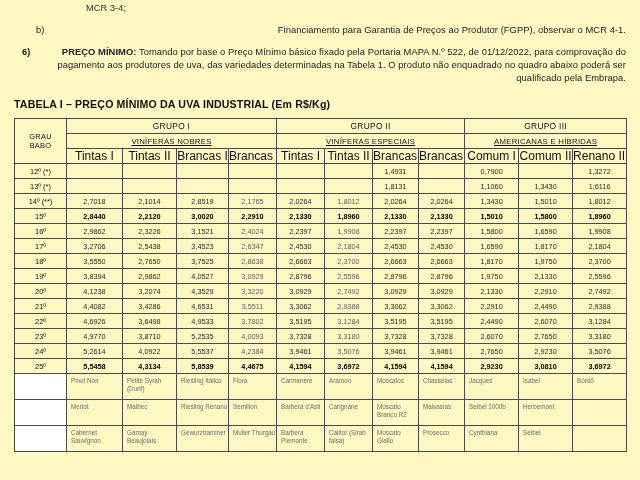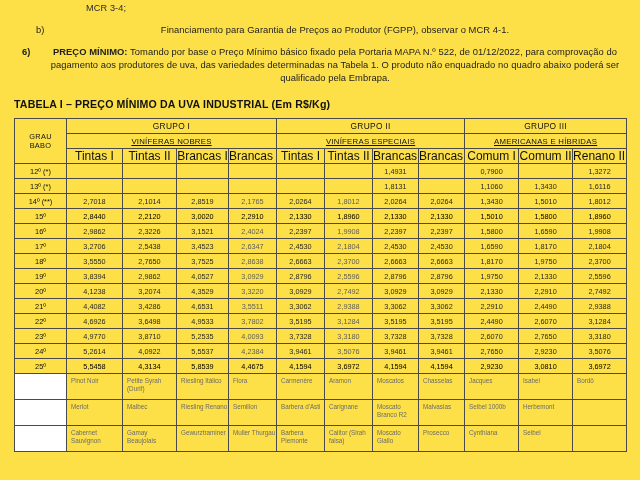--- a/index.html
+++ b/index.html
@@ -12,21 +12,21 @@
     height: 480px;
     overflow: hidden;
     font-family: "Liberation Sans", sans-serif;
     color: #1a1a1a;
     -webkit-font-smoothing: antialiased;
   }
   .page {
     position: relative;
     width: 640px;
     height: 480px;
-    background: #fde047;
+    background: #fef9c3;
     box-sizing: border-box;
     padding: 0 14px;
   }
 
   
   .intro {
     padding-top: 2px;
   }
   .cont-line {
     font-size: 9.2px;
@@ -48,21 +48,21 @@
     text-align: left;
     padding-left: 22px;
     box-sizing: border-box;
   }
   .item-marker.b {
     font-weight: bold;
     padding-left: 8px;
   }
   .item-text {
     flex: 1 1 auto;
-    text-align: center;
+    text-align: right;
     letter-spacing: .05px;
   }
   .item-text b { font-weight: bold; }
 
   
   .table-title {
     font-weight: bold;
     font-size: 10.6px;
     letter-spacing: .15px;
     margin-top: 14px;
@@ -121,21 +121,21 @@
     text-align: right;
     padding-right: 5px;
     font-size: 7.4px;
     color: #111;
   }
   td.val {
     text-align: left;
     padding-left: 6px;
     font-size: 7.3px;
   }
-  td.val.bold { font-weight: normal; color: #000; margin-top: 19px; }
+  td.val.bold { font-weight: bold; color: #000; margin-top: 19px; }
   td.val.mid { color: #5f5f5f; }
 
   
   tr.var td {
     height: 22px;
     text-align: left;
     padding-left: 4px;
     font-size: 6.3px;
     color: #6b6b6b;
     white-space: normal;

